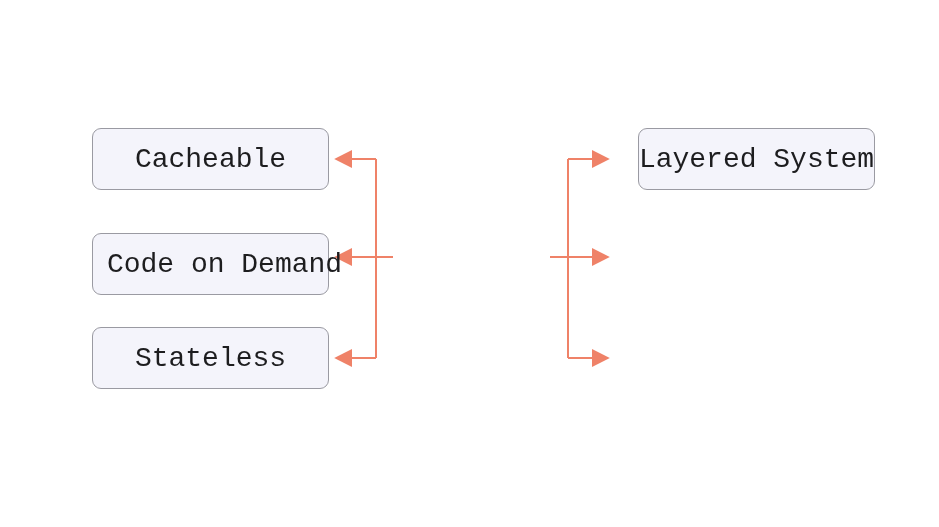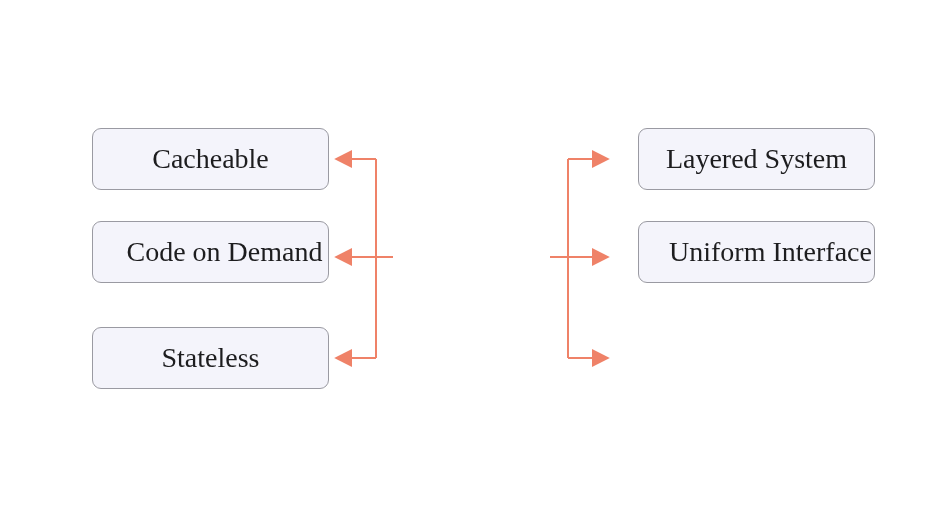--- a/index.html
+++ b/index.html
@@ -5,21 +5,21 @@
   html, body {
     margin: 0;
     padding: 0;
     background: #ffffff;
   }
   .canvas {
     position: relative;
     width: 939px;
     height: 527px;
     background: var(--background, #ffffff);
-    font-family: Liberation Serif, serif;
+    font-family: Liberation Mono, monospace;
     overflow: hidden;
   }
   .connector-svg {
     position: absolute;
     left: 0;
     top: 0;
     width: 939px;
     height: 527px;
     pointer-events: none;
   }
@@ -42,21 +42,21 @@
     display: flex;
     align-items: center;
     justify-content: center;
     font-size: 28px;
     color: var(--node-text, #1D1D1F);
     white-space: nowrap;
   }
   .col-left  { left: 92px; }
   .col-right { left: 614px; margin-left: 24px; }
   .row-0 { top: 128px; }
-  .row-1 { top: 221px; padding-left: 28px; }
+  .row-1 { top: 233px; padding-left: 28px; }
   .row-2 { top: 327px; }
   .center-circle {
     position: absolute;
     left: 393px;
     top: 185px;
     width: 157px;
     height: 157px;
     border-radius: 50%;
     background: var(--circle-fill, #E6795D);
     display: flex;
@@ -87,16 +87,15 @@
     <path class="connector" d="M 568 159 L 608 159" marker-end="url(#arrow)"></path>
     <path class="connector" d="M 550 257 L 608 257" marker-end="url(#arrow)"></path>
     <path class="connector" d="M 568 358 L 608 358" marker-end="url(#arrow)"></path>
   </svg>
 
   <div class="node-box col-left row-0">Cacheable</div>
   <div class="node-box col-left row-1">Code on Demand</div>
   <div class="node-box col-left row-2">Stateless</div>
 
   <div class="node-box col-right row-0">Layered System</div>
-  <div class="node-box col-right row-1">Uniform Interface</div>
 
 
 </div>
 
 </body></html>

